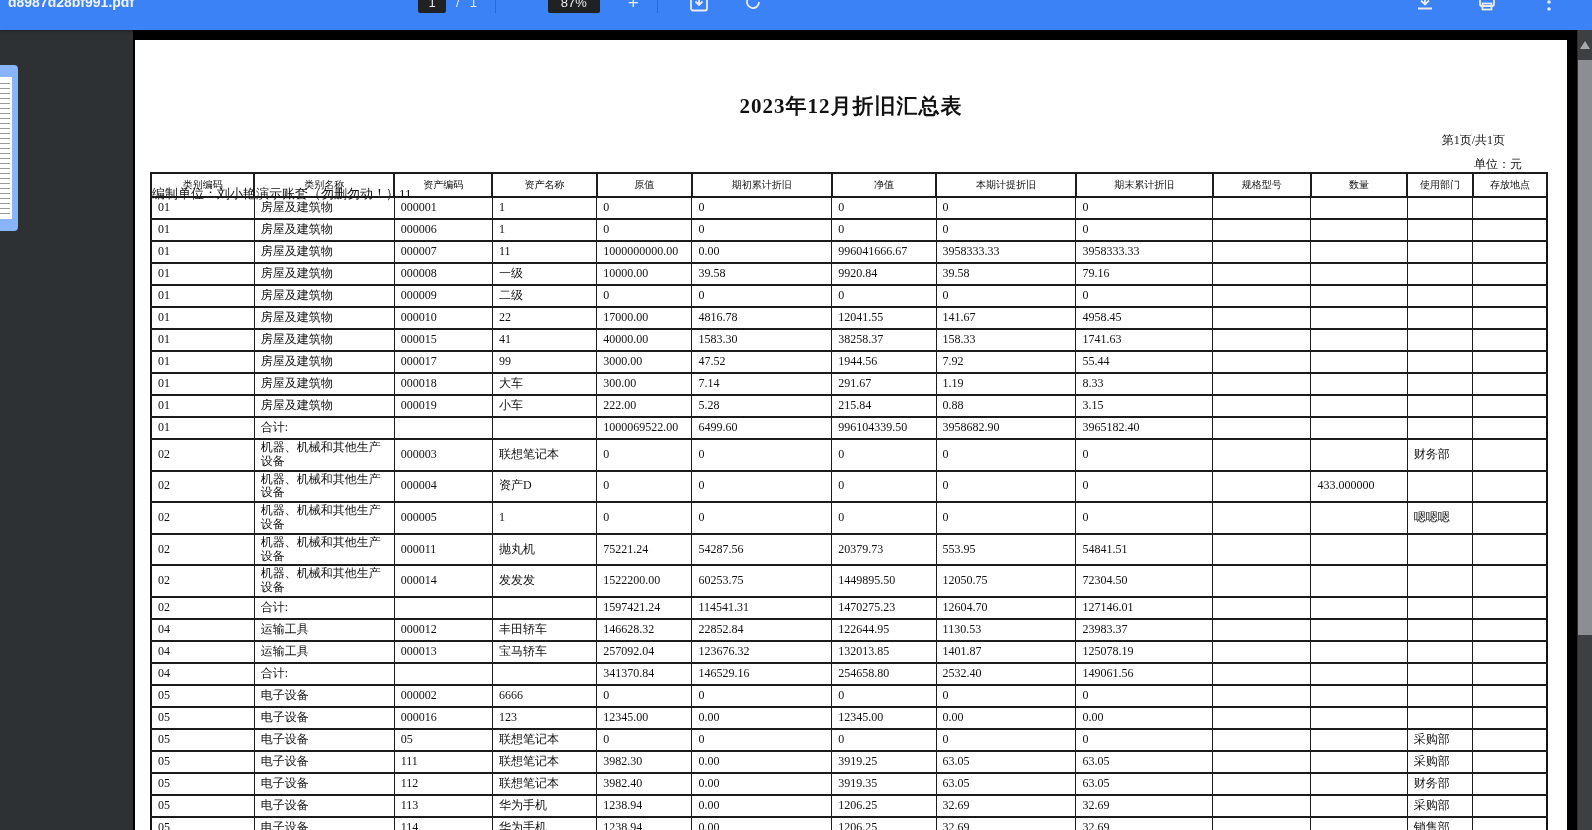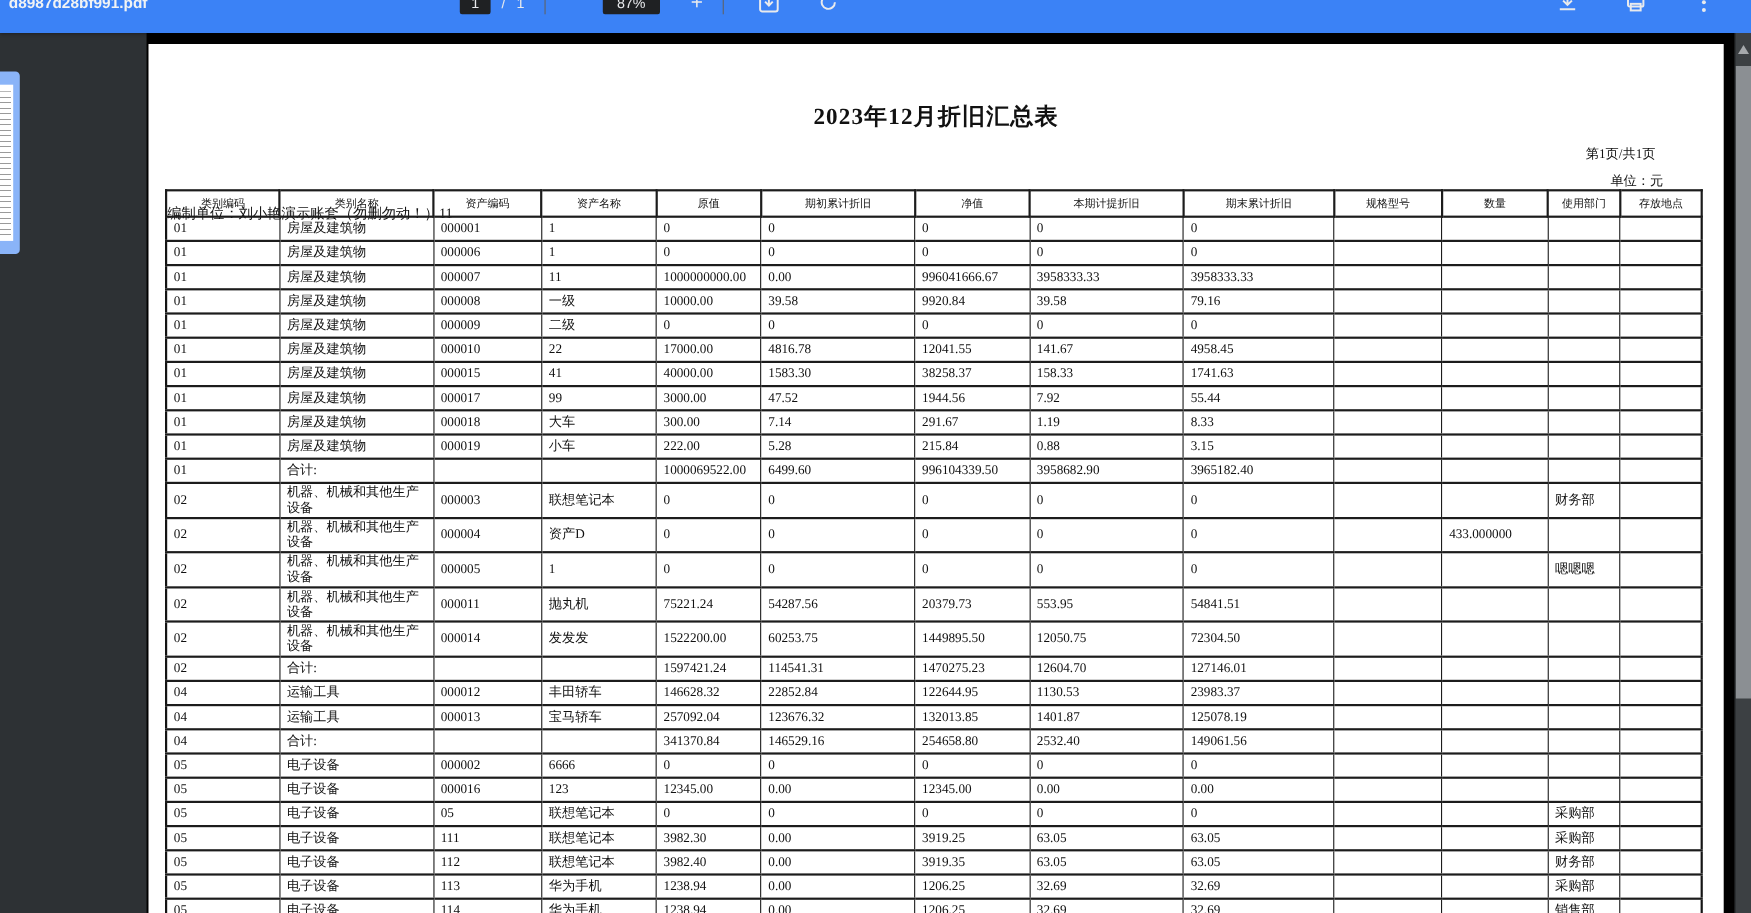--- a/index.html
+++ b/index.html
@@ -51,21 +51,21 @@
               background:#8b8f93; cursor:pointer; }
 
   
   .page { position:absolute; left:2px; top:10px; width:1432px; height:810px;
           background:#ffffff; overflow:hidden;
           font-family:"Liberation Serif","DejaVu Serif",serif; color:#111; }
   .doc-title { position:absolute; left:0; right:0; top:52px; text-align:center;
                font-size:21px; font-weight:700; letter-spacing:1px; }
   .doc-pageinfo { position:absolute; right:62px; top:92px; font-size:12px; }
   .doc-prepared { position:absolute; left:17px; top:101px; font-size:13px;margin-top:44px; }
-  .doc-unit { position:absolute; right:55px; top:116px; font-size:12px; }
+  .doc-unit { position:absolute; right:45px; top:116px; font-size:12px; }
 
   table.deprec { position:absolute; left:15px; top:132px; width:1398px;
                  border-collapse:collapse; table-layout:fixed;
                  font-size:12px; }
   .deprec th { border:2px solid #1c1c1c; font-weight:400; text-align:center;
                height:24px; padding:1px 2px; font-size:10px; }
   .deprec td { border-style:solid; border-color:#1c1c1c; border-width:2px 1.4px;
                height:22px; padding:1px 6px; text-align:left; vertical-align:middle;
                line-height:1.15; word-break:break-all; overflow:hidden; }
   .deprec { border:2.4px solid #141414; }

